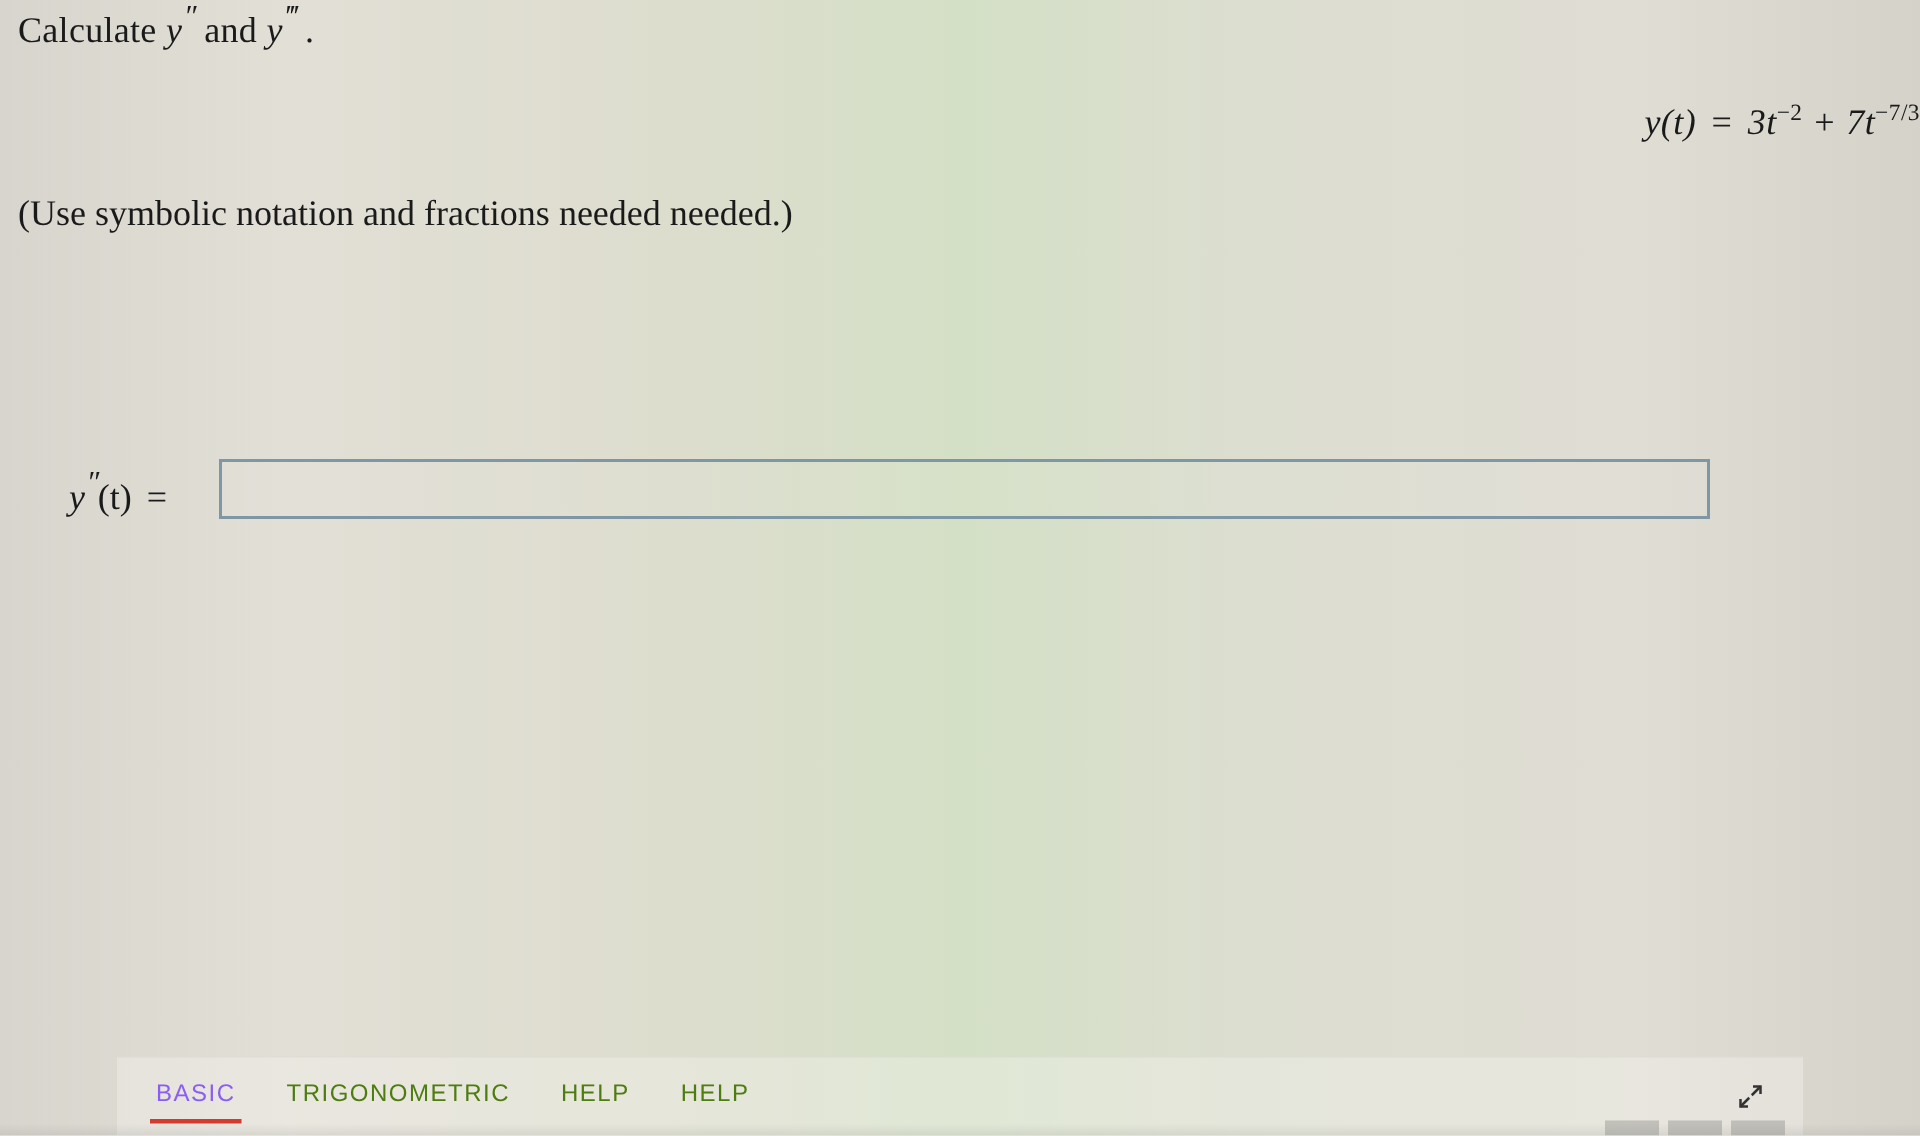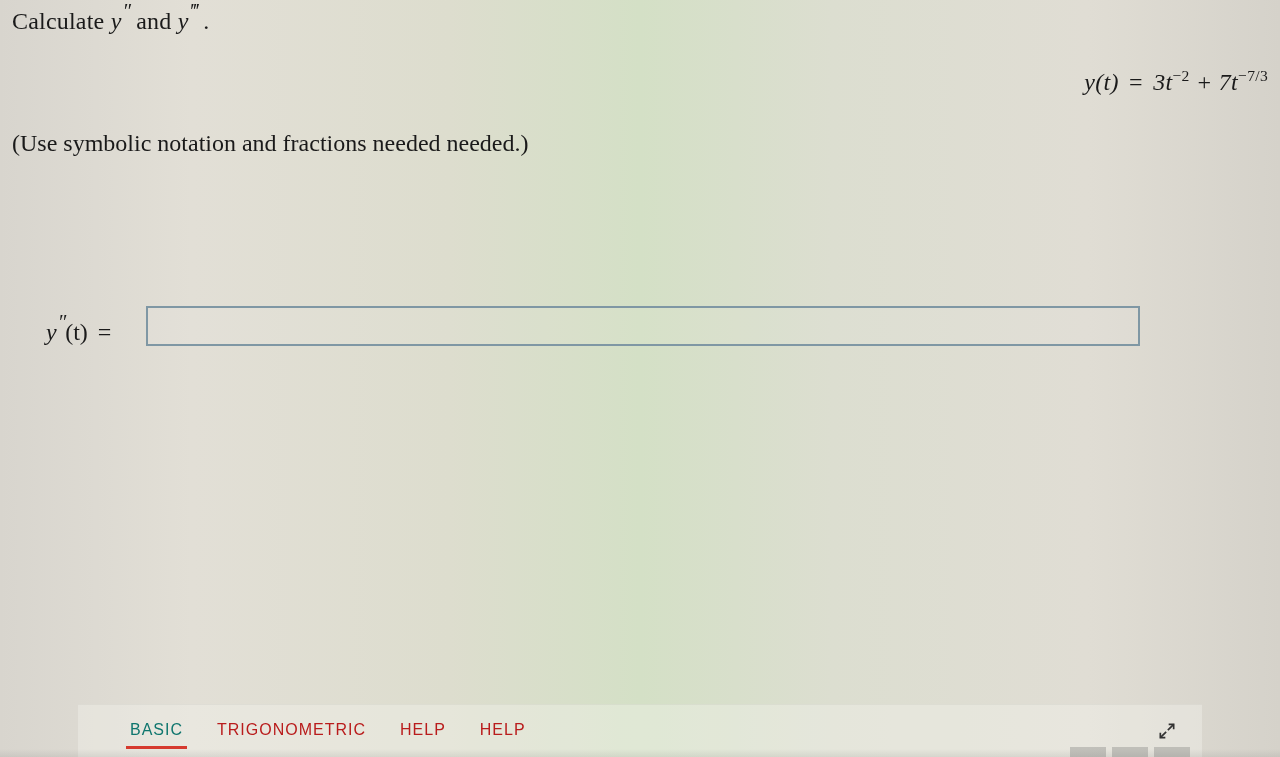--- a/index.html
+++ b/index.html
@@ -17,21 +17,21 @@
       #dcded0 65%,
       #e0ddd4 85%,
       #d5d2ca 100%);
     color: #1a1a1a;
   }
   .page {
     position: relative;
     width: 100%;
     height: 100%;
     box-sizing: border-box;
-    padding: 8px 12px 0 12px;
+    padding: 8px 0 0 12px;
   }
   .question-prompt {
     font-size: 24px;
     margin-top: 0;
     letter-spacing: 0.2px;
   }
   .math-italic { font-style: italic; font-family: "Times New Roman", serif; }
   .primes-dbl {
     position: relative;
     top: -0.55em;
@@ -102,25 +102,24 @@
     padding: 0 22px;
     font-family: Arial, Helvetica, sans-serif;
     font-size: 16px;
     letter-spacing: 1px;
     color: #555;
   }
   .tab {
     padding: 12px 4px 14px 4px;
     cursor: pointer;
     position: relative;
-    color: #b91c1c;
+    color: #4d7c0f;
   }
   .tab.active {
-    color: #0f766e;
-    margin-left: 26px;
+    color: #8b5cf6;
   }
   .tab.active::after {
     content: "";
     position: absolute;
     left: 0; right: 0; bottom: 4px;
     height: 3px;
     background: #d63a2f;
   }
   .toolbar-spacer { flex: 1; }
   .expand-btn {

